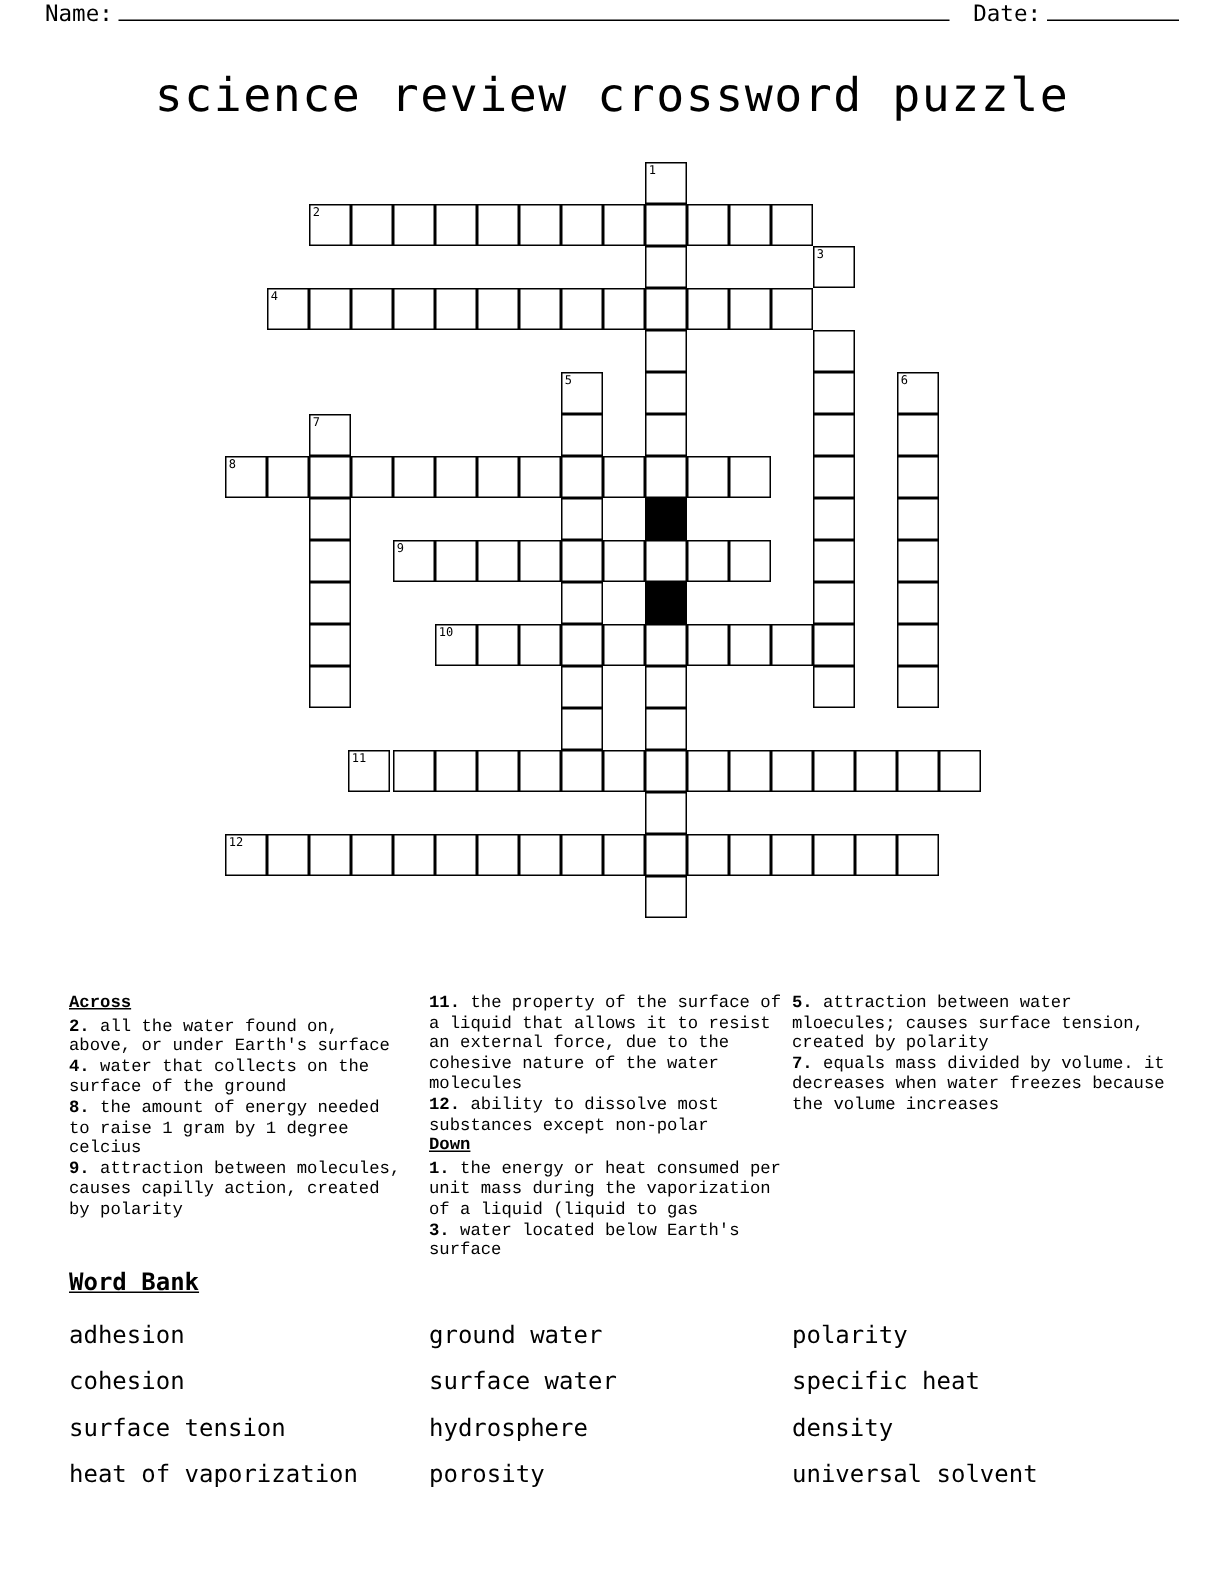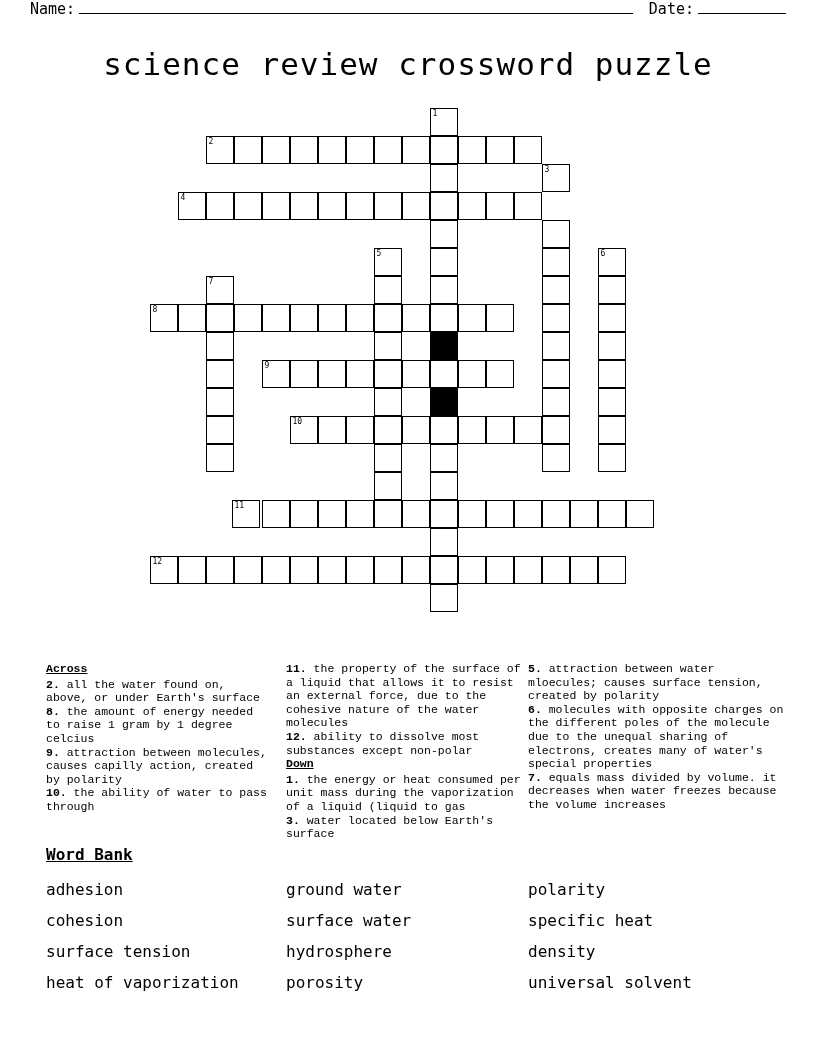--- a/index.html
+++ b/index.html
@@ -308,40 +308,39 @@
       <div class="cell" style="left: 570px; top: 452px;"></div>
       <div class="cell" style="left: 598px; top: 452px;"></div>
       <div class="cell" style="left: 430px; top: 480px;"></div>
     </div>
 
   <div id="clues">
     <div class="clue-col col1">
       <span class="clue-head">Across</span>
       <div id="col1-list">
           <span class="clue"><b>2.</b><span> all the water found on, above, or under Earth's surface</span></span>
+          <span class="clue"><b>4.</b><span> water that collects on the surface of the ground</span></span>
           <span class="clue"><b>8.</b><span> the amount of energy needed to raise 1 gram by 1 degree celcius</span></span>
           <span class="clue"><b>9.</b><span> attraction between molecules, causes capilly action, created by polarity</span></span>
-          <span class="clue"><b>10.</b><span> the ability of water to pass through</span></span>
         </div>
     </div>
     <div class="clue-col col2">
       <div id="col2-across">
           <span class="clue"><b>11.</b><span> the property of the surface of a liquid that allows it to resist an external force, due to the cohesive nature of the water molecules</span></span>
           <span class="clue"><b>12.</b><span> ability to dissolve most substances except non-polar</span></span>
         </div>
       <span class="clue-head">Down</span>
       <div id="col2-down">
           <span class="clue"><b>1.</b><span> the energy or heat consumed per unit mass during the vaporization of a liquid (liquid to gas</span></span>
           <span class="clue"><b>3.</b><span> water located below Earth's surface</span></span>
         </div>
     </div>
     <div class="clue-col col3">
       <div id="col3-down">
           <span class="clue"><b>5.</b><span> attraction between water mloecules; causes surface tension, created by polarity</span></span>
-          <span class="clue"><b>6.</b><span> molecules with opposite charges on the different poles of the molecule due to the unequal sharing of electrons, creates many of water's special properties</span></span>
           <span class="clue"><b>7.</b><span> equals mass divided by volume. it decreases when water freezes because the volume increases</span></span>
         </div>
     </div>
   </div>
 
   <div id="wordbank">
     <div class="wb-title">Word Bank</div>
     <div class="wb-grid" id="wb-grid">
         <div class="wb-item">adhesion</div>
         <div class="wb-item">ground water</div>

